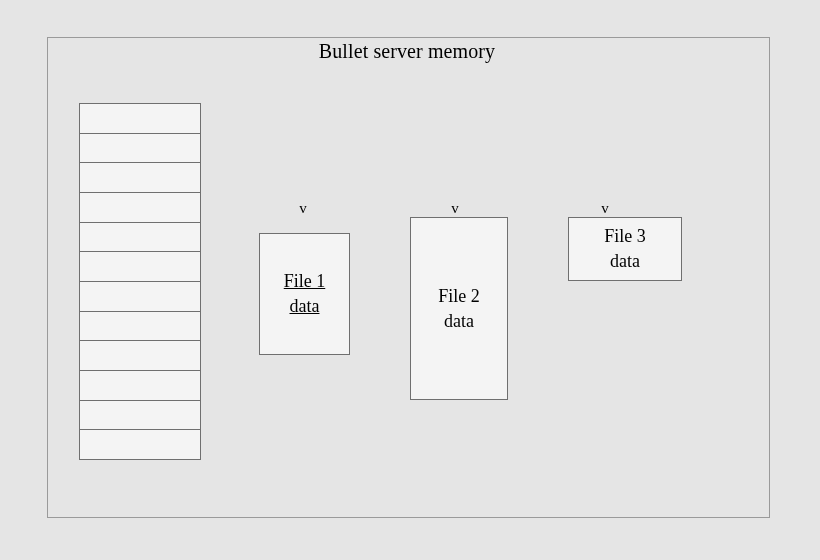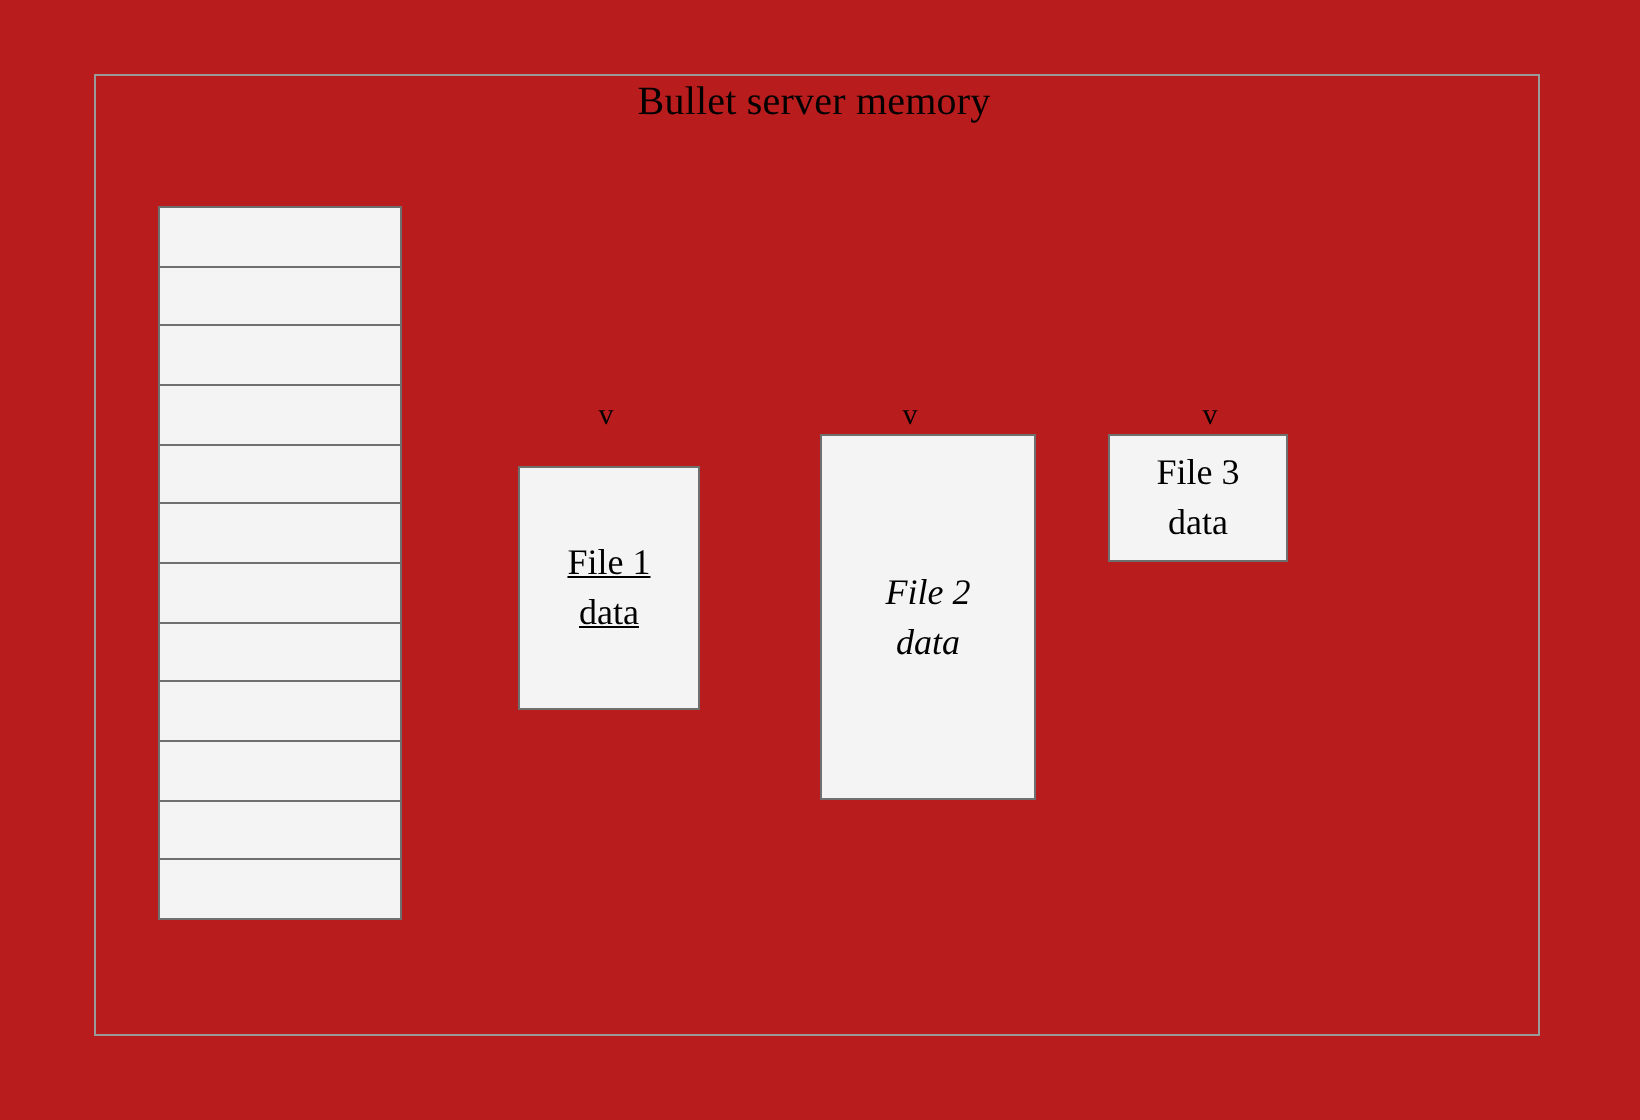--- a/index.html
+++ b/index.html
@@ -4,21 +4,21 @@
 <style>
   html, body {
     margin: 0;
     padding: 0;
     background: #ffffff;
   }
   #canvas {
     position: relative;
     width: 820px;
     height: 560px;
-    background: #b91c1c;
+    background: #e5e5e5;
     font-family: "Liberation Serif", "DejaVu Serif", serif;
     color: #000000;
     overflow: hidden;
   }
 
   
   #memory-frame {
     position: absolute;
     left: 47px;
     top: 37px;
@@ -88,22 +88,22 @@
     justify-content: center;
     text-align: center;
     font-size: 18px;
     line-height: 25px;
   }
   .file-block .line {
     white-space: nowrap;
   }
 
   #file-block-1 { left: 259px; top: 233px; width: 91px;  height: 122px; text-decoration: underline; }
-  #file-block-2 { left: 410px; top: 217px; width: 108px;  height: 183px; font-style: italic; }
-  #file-block-3 { left: 554px; top: 217px; width: 90px;  height: 64px; text-align: center;  }
+  #file-block-2 { left: 410px; top: 217px; width: 98px;  height: 183px; }
+  #file-block-3 { left: 568px; top: 217px; width: 114px;  height: 64px; text-align: center;  }
 
   
   .arrow-marker {
     position: absolute;
     width: 14px;
     height: 16px;
     line-height: 16px;
     text-align: center;
     font-size: 15px;
     font-family: "Liberation Serif", "DejaVu Serif", serif;

